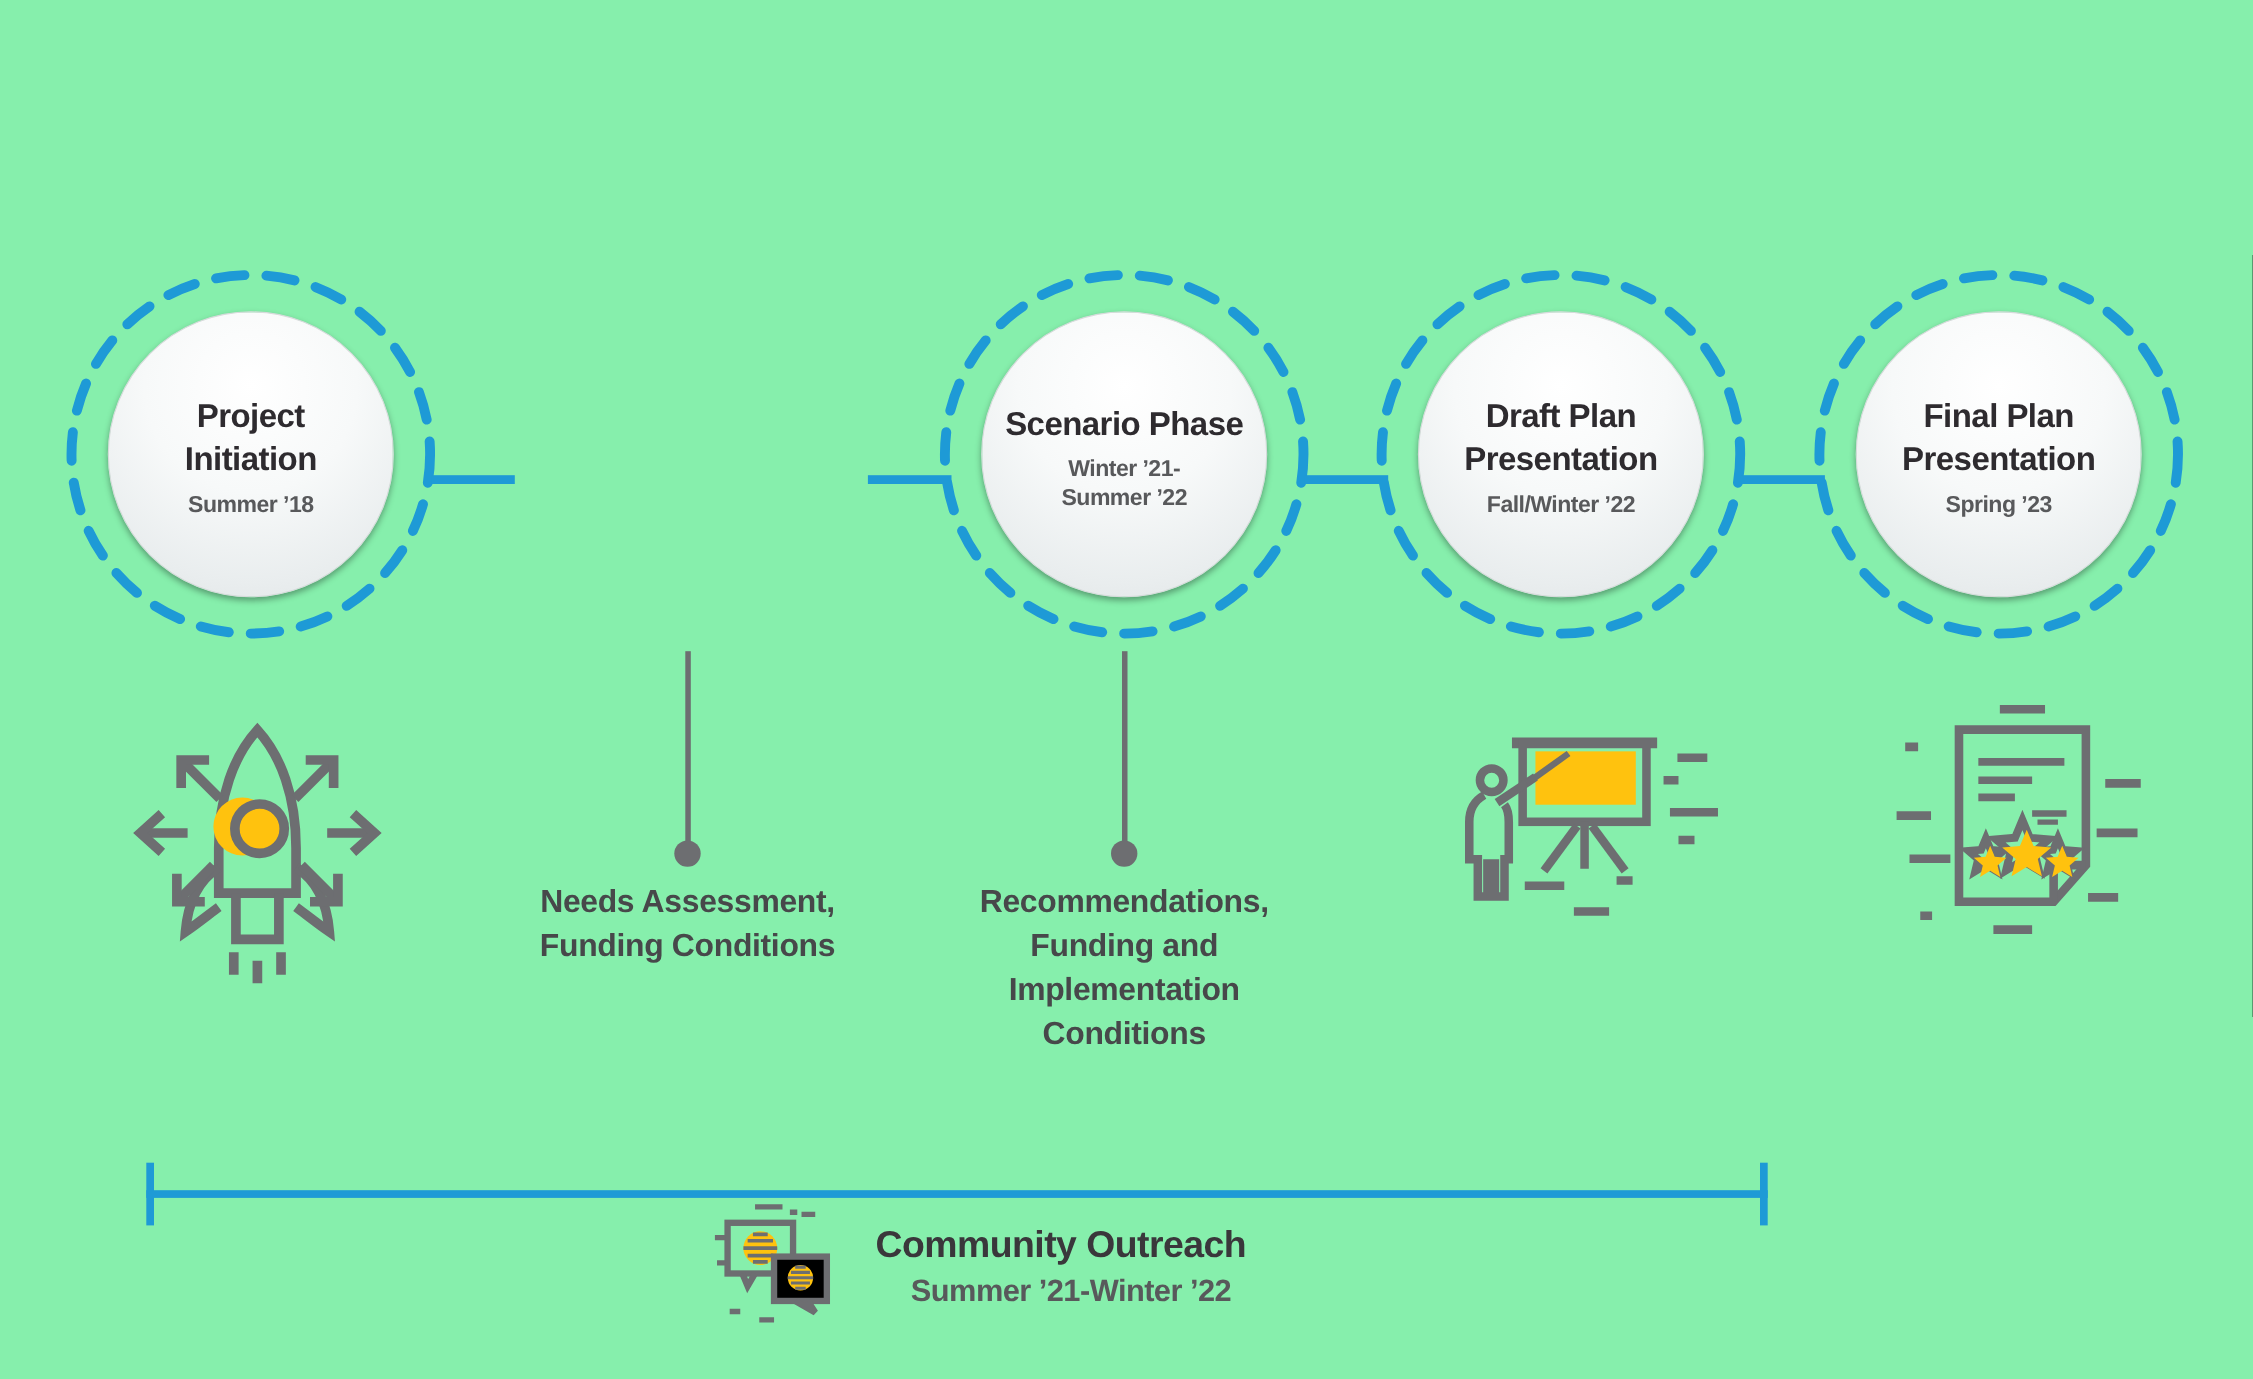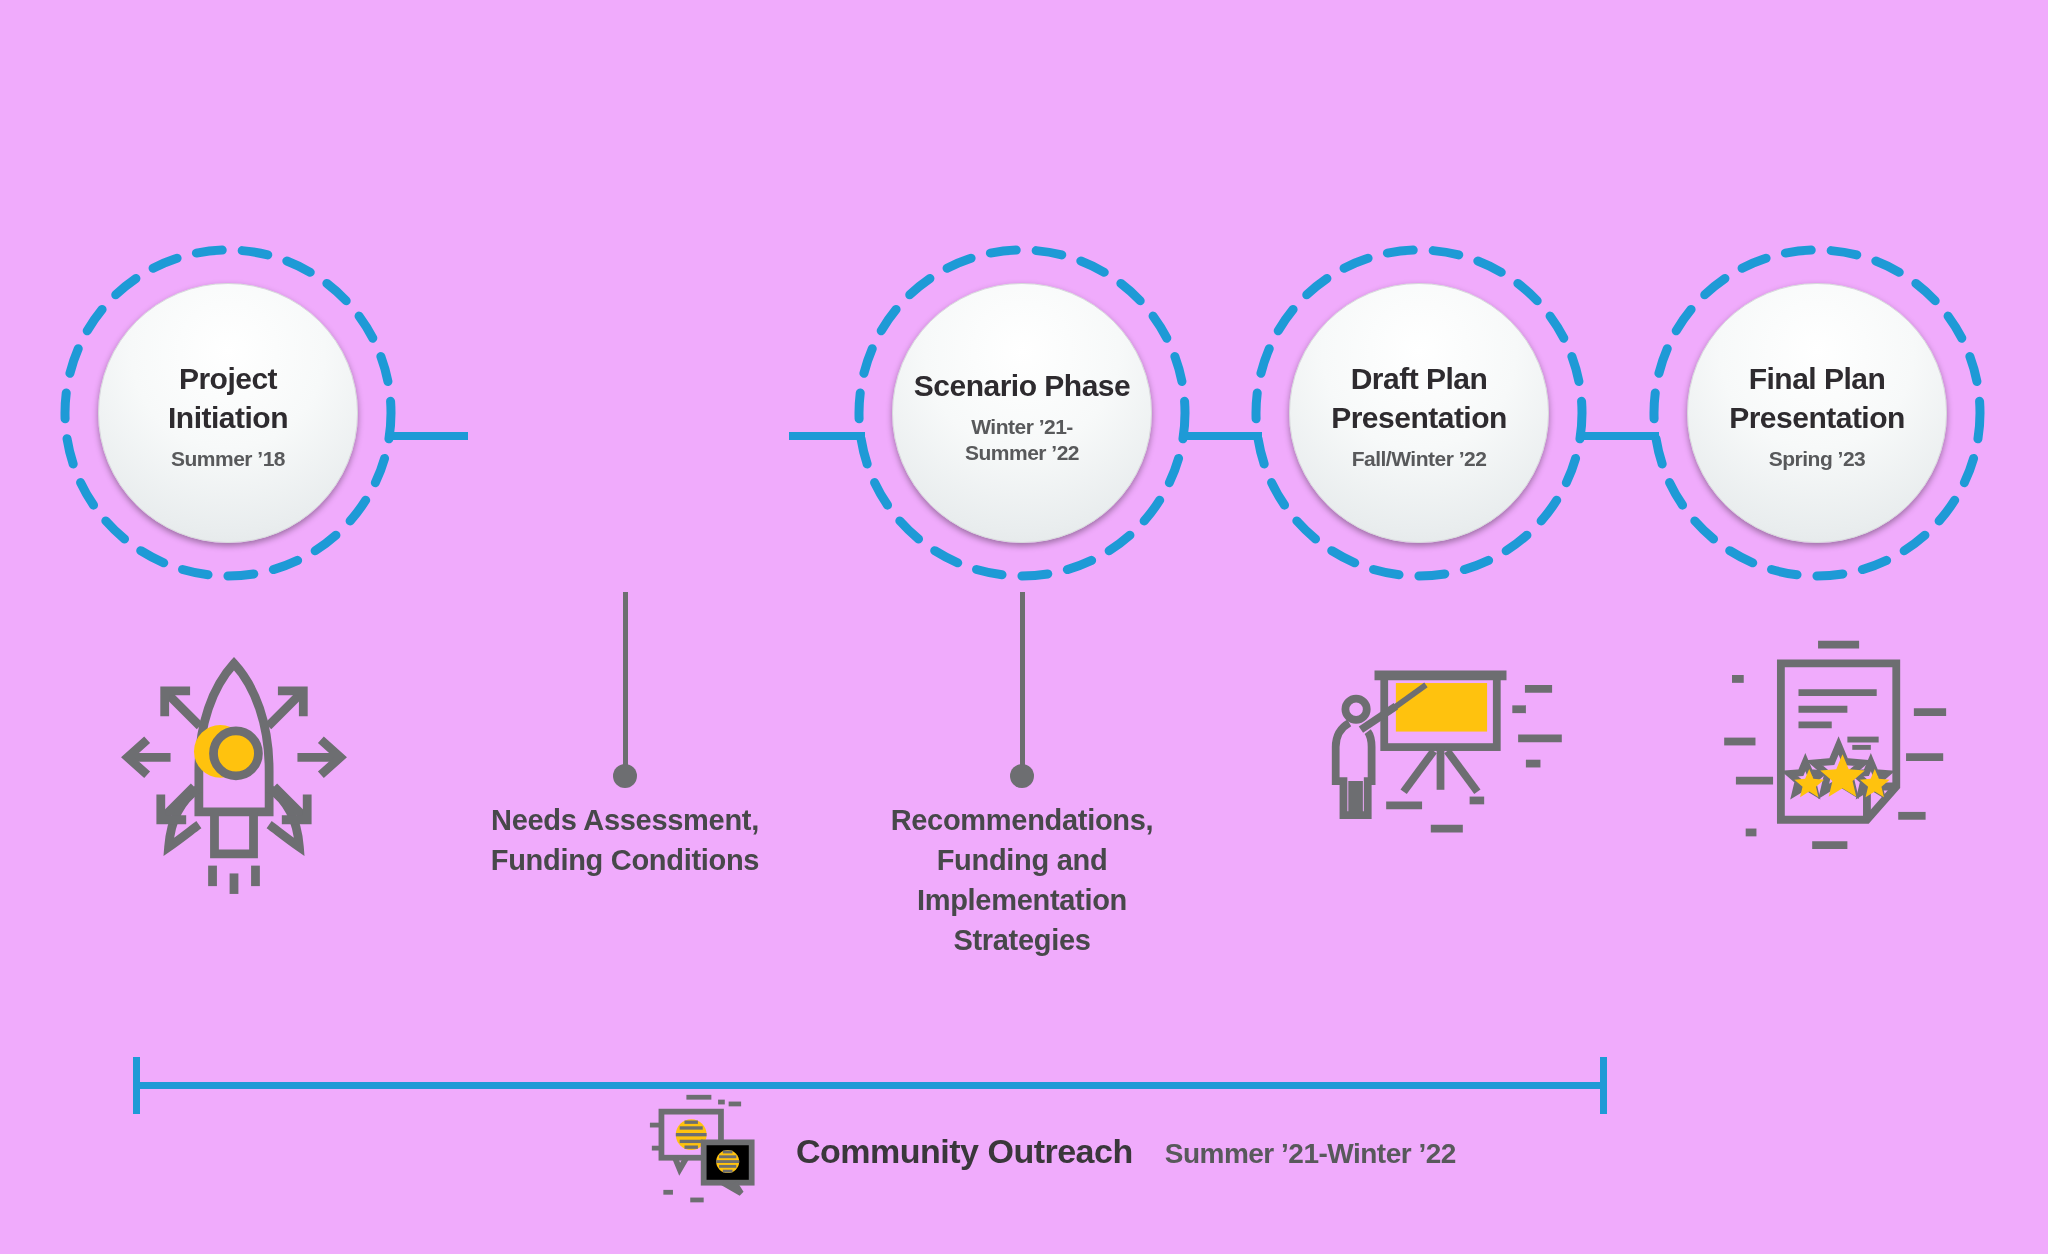--- a/index.html
+++ b/index.html
@@ -1,20 +1,20 @@
 <!DOCTYPE html>
 <html><head>
 <meta charset="utf-8">
 <style>
   html, body { margin: 0; padding: 0; background: #000; }
   .canvas {
     position: relative;
     width: 2048px;
     height: 1254px;
-    background: #f0abfc;
+    background: #86efac;
     overflow: hidden;
     font-family: "Liberation Sans", sans-serif;
   }
   .phase { position: absolute; top: 243px; width: 340px; height: 340px; }
   .ring-svg { position: absolute; left: 0; top: 0; }
   .disc {
     position: absolute; left: 40px; top: 40px;
     width: 260px; height: 260px; border-radius: 50%;
     background: radial-gradient(circle at 50% 26%, #ffffff 0%, #f7f9f9 42%, #e9edee 78%, #dfe3e4 100%);
     border: 1px solid #d7dadb;
@@ -39,21 +39,21 @@
     text-align: center; line-height: 1.38; white-space: pre-line; letter-spacing: -0.3px;
   }
   .callout-2 { left: 425px; width: 400px; }
   .callout-3 { left: 872px; width: 300px; }
   .icon { position: absolute; }
   .bracket-line { position: absolute; left: 133px; top: 1082px; width: 1474px; height: 7px; background: #1E9AD6; }
   .bracket-cap { position: absolute; top: 1057px; width: 7px; height: 57px; background: #1E9AD6; }
   .cap-left { left: 133px; }
   .cap-right { left: 1600px; }
   .outreach { position: absolute; left: 648px; top: 1092px; display: flex; align-items: center; gap: 28px; }
-  .outreach-text { display: flex; flex-direction: row; }
+  .outreach-text { display: flex; flex-direction: column; }
   .outreach-title { font-size: 34px; font-weight: bold; color: #3A373B; letter-spacing: -0.5px; }
   .outreach-date { margin-top: 6px; font-size: 28px; font-weight: bold; color: #58595B; letter-spacing: -0.5px; margin-left: 32px; }
 </style>
 </head>
 <body>
 
 <div class="canvas">
 
   <div class="phase" style="left:58px">
     <svg class="ring-svg" width="340" height="340" viewBox="0 0 340 340">
@@ -108,21 +108,21 @@
   <div class="leader" style="left:623px"></div>
   <div class="leader-dot" style="left:613px"></div>
   <div class="callout callout-2">Needs Assessment,
 Funding Conditions</div>
 
   <div class="leader" style="left:1020px"></div>
   <div class="leader-dot" style="left:1010px"></div>
   <div class="callout callout-3">Recommendations,
 Funding and
 Implementation
-Strategies</div>
+Conditions</div>
 
   <svg class="icon" style="left:112px;top:642px" width="244" height="254" viewBox="0 0 250 260">
     <g fill="none" stroke="#6D6E71" stroke-width="9">
       <path d="M125,22 C147,46 161,84 161,132 L161,174 L89,174 L89,132 C89,84 103,46 125,22 Z"></path>
       <path d="M89,150 C70,162 60,184 58,210 C71,201 82,192 89,187"></path>
       <path d="M161,150 C180,162 190,184 192,210 C179,201 168,192 161,187"></path>
       <path d="M105,174 L105,217 L145,217 L145,174"></path>
       <line x1="103" y1="229" x2="103" y2="250"></line>
       <line x1="125" y1="237" x2="125" y2="258"></line>
       <line x1="147" y1="229" x2="147" y2="250"></line>

